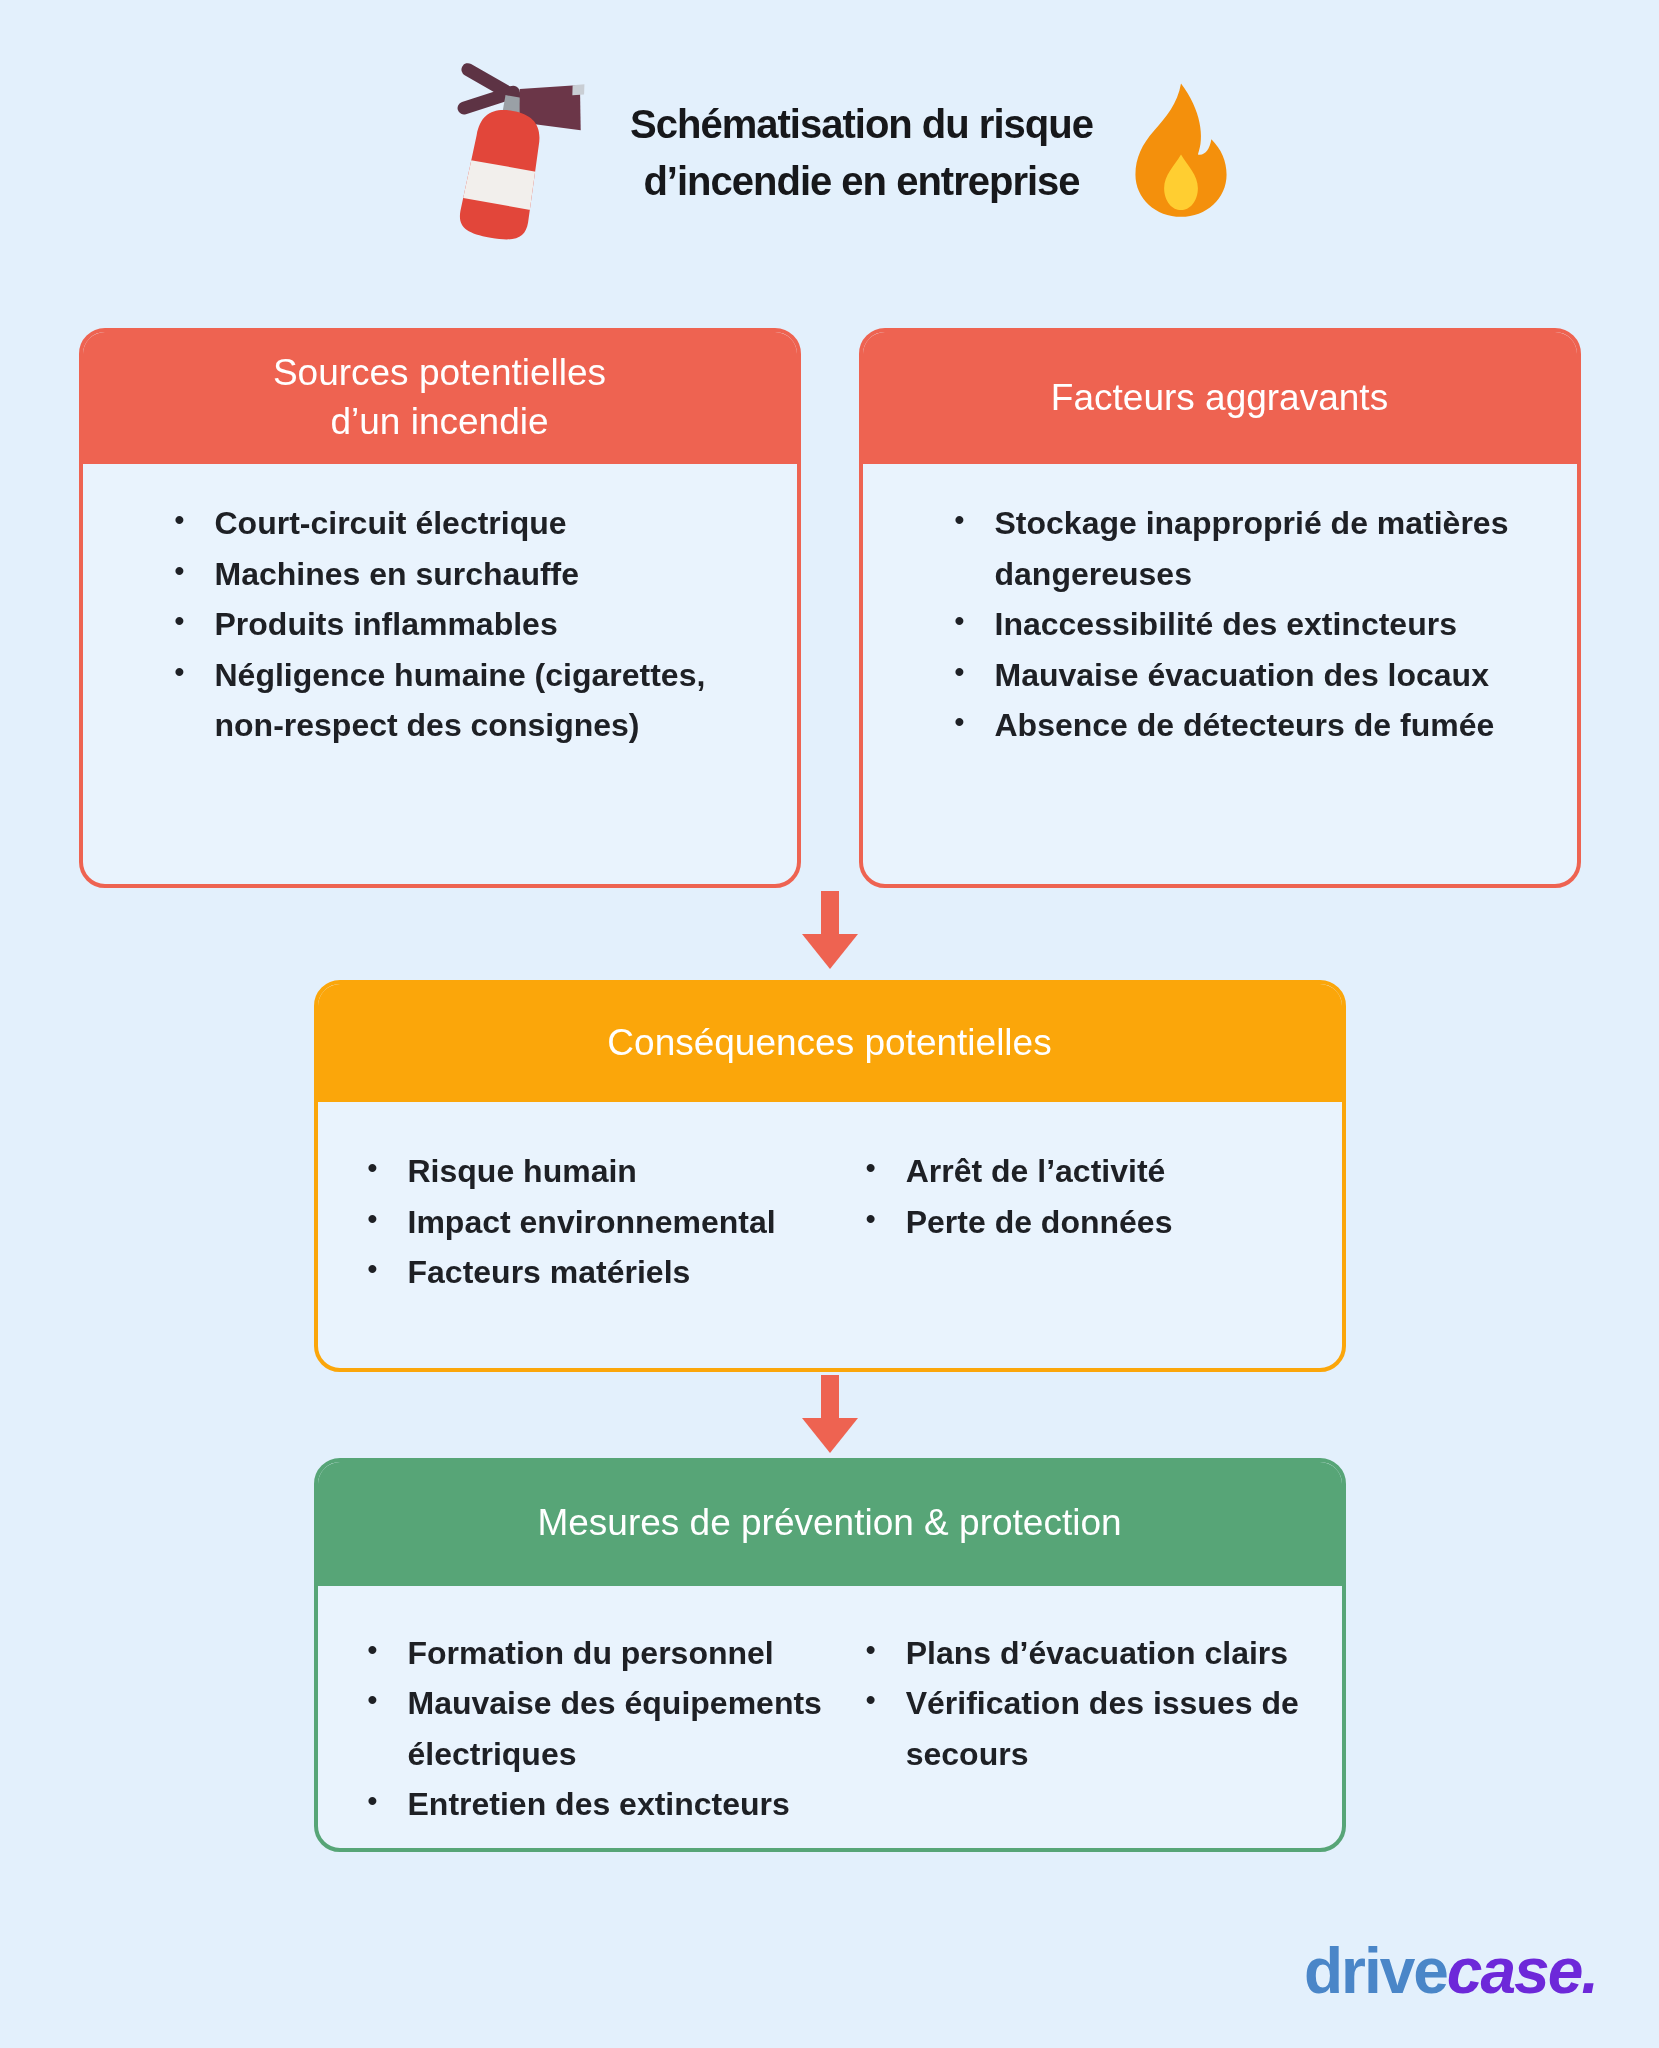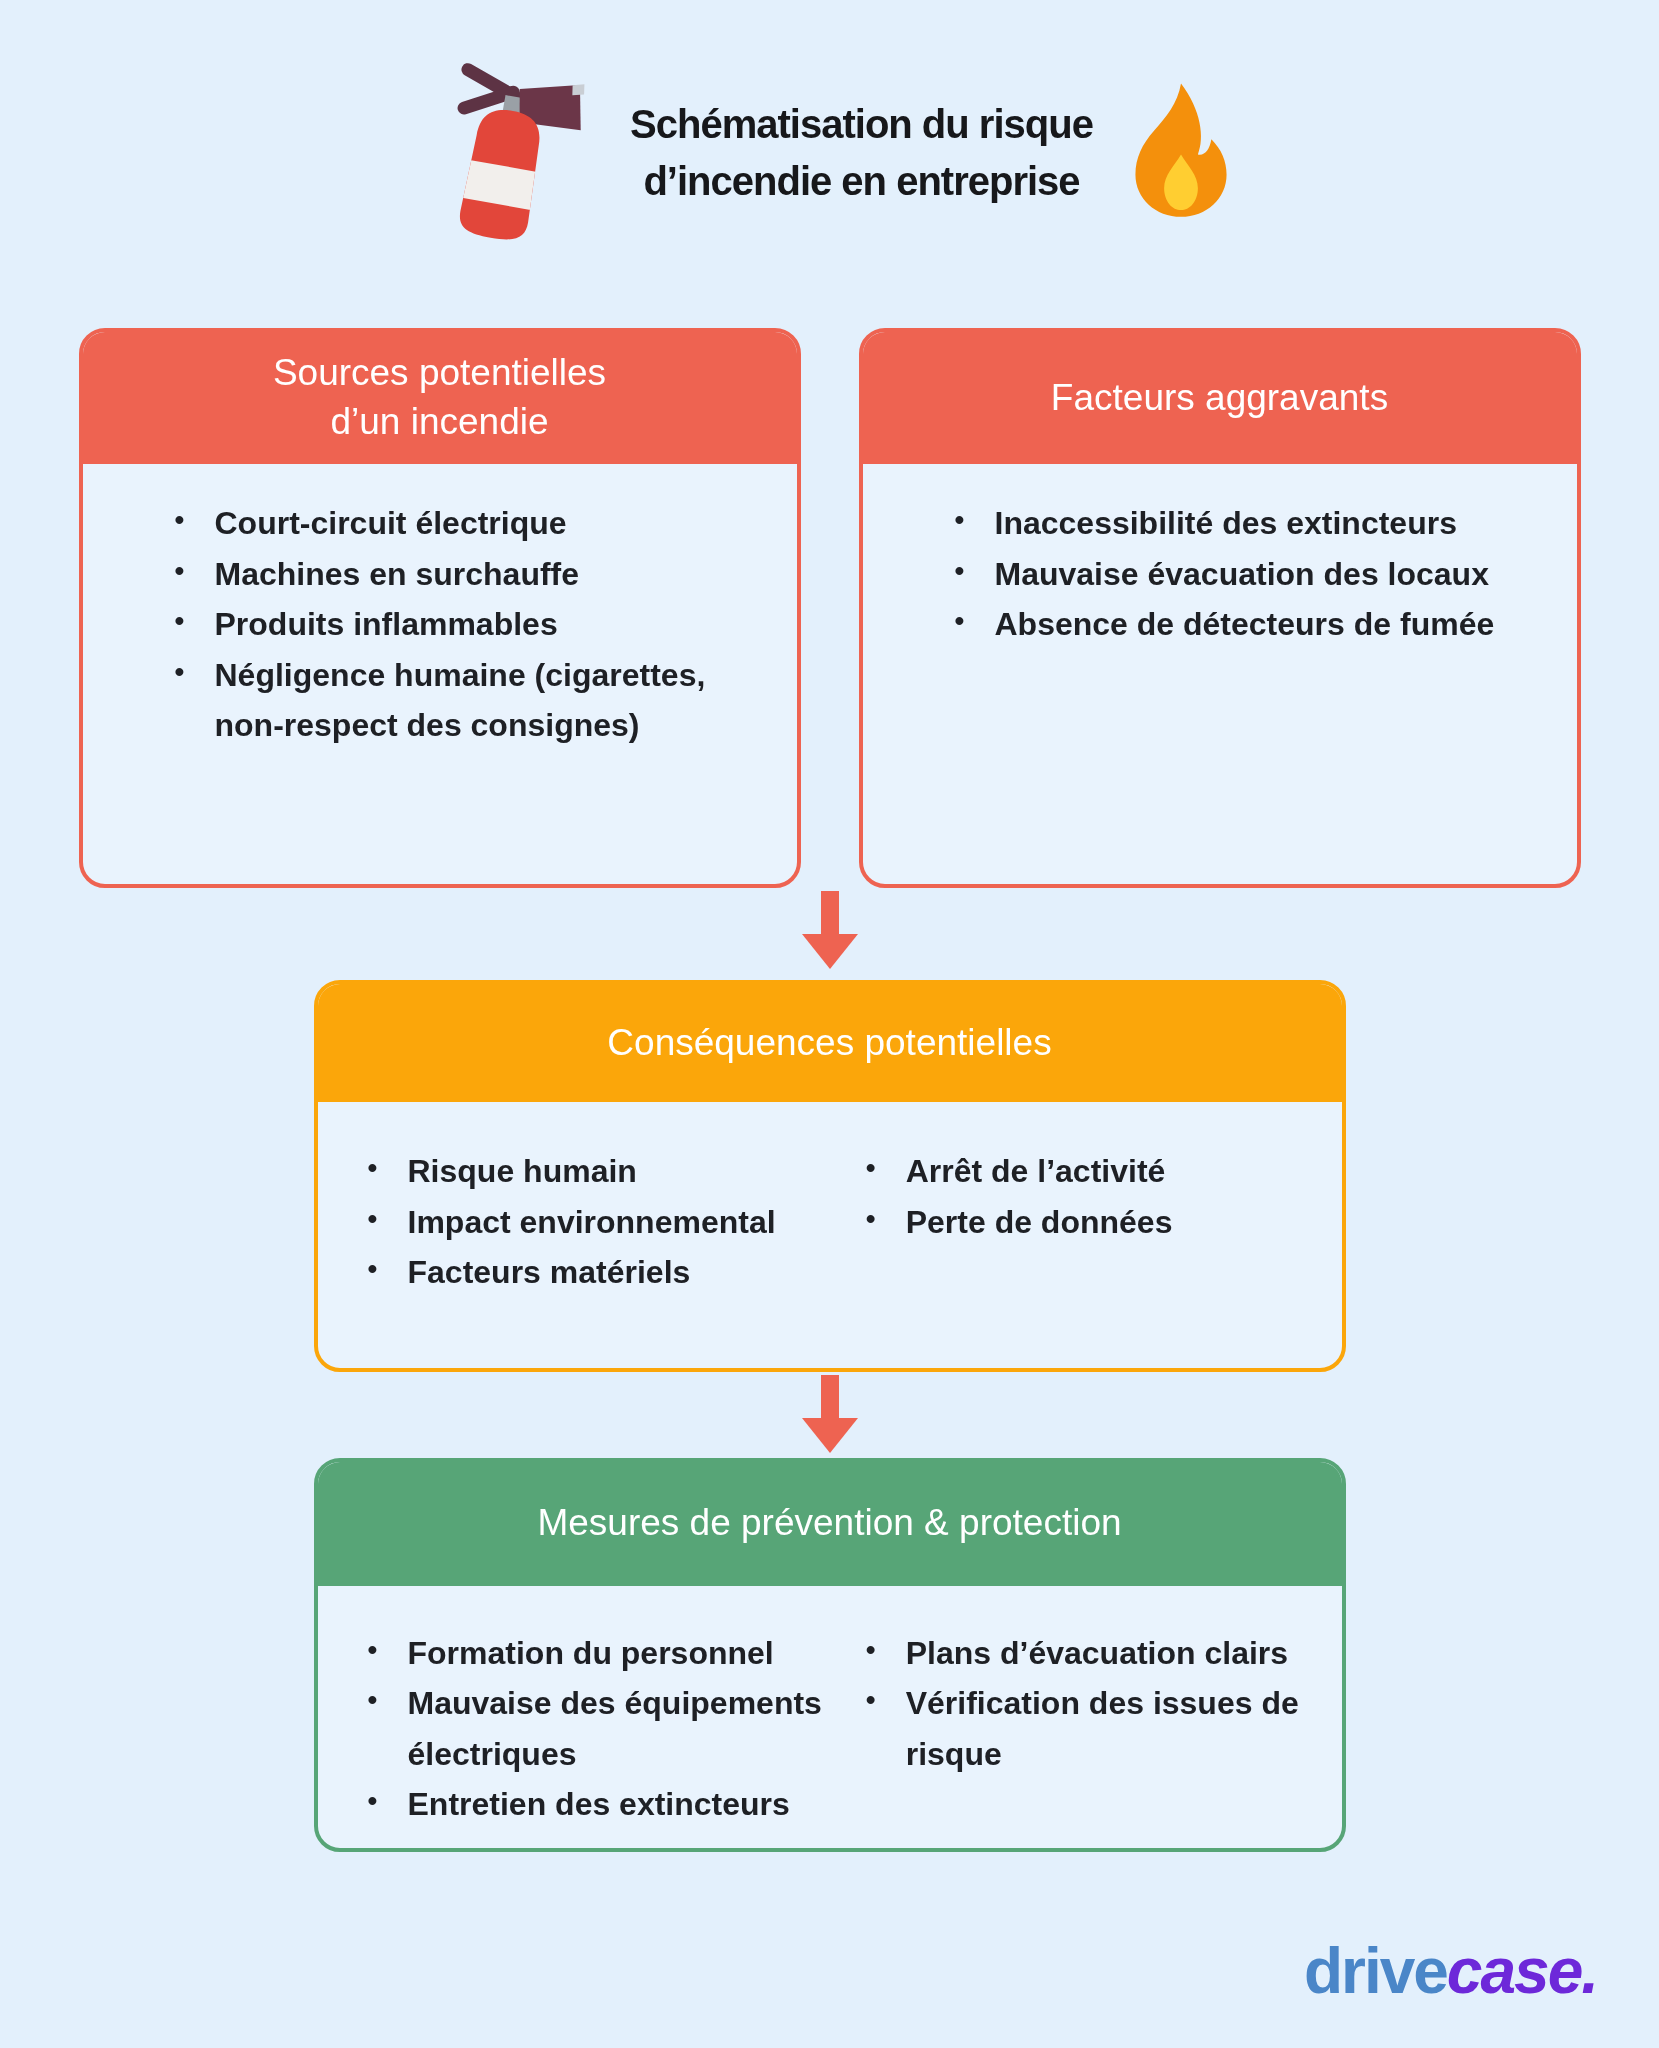--- a/index.html
+++ b/index.html
@@ -114,20 +114,21 @@
         </ul>
       </div>
     </div>
 
     <div class="box red">
       <div class="box-header">
         <div>Facteurs aggravants</div>
       </div>
       <div class="box-body">
         <ul>
+          <li>Stockage inapproprié de matières dangereuses</li>
           <li>Inaccessibilité des extincteurs</li>
           <li>Mauvaise évacuation des locaux</li>
           <li>Absence de détecteurs de fumée</li>
         </ul>
       </div>
     </div>
 
   </div>
 
   <div class="arrow-wrap">
@@ -166,21 +167,21 @@
       <div>Mesures de prévention &amp; protection</div>
     </div>
     <div class="box-body green-body two-col">
       <ul>
         <li>Formation du personnel</li>
         <li>Mauvaise des équipements électriques</li>
         <li>Entretien des extincteurs</li>
       </ul>
       <ul>
         <li>Plans d’évacuation clairs</li>
-        <li>Vérification des issues de risque</li>
+        <li>Vérification des issues de secours</li>
       </ul>
     </div>
   </div>
 
   <div class="footer">
     <span class="logo-drive">drive</span><span class="logo-case">case.</span>
   </div>
 
 </div>
 

